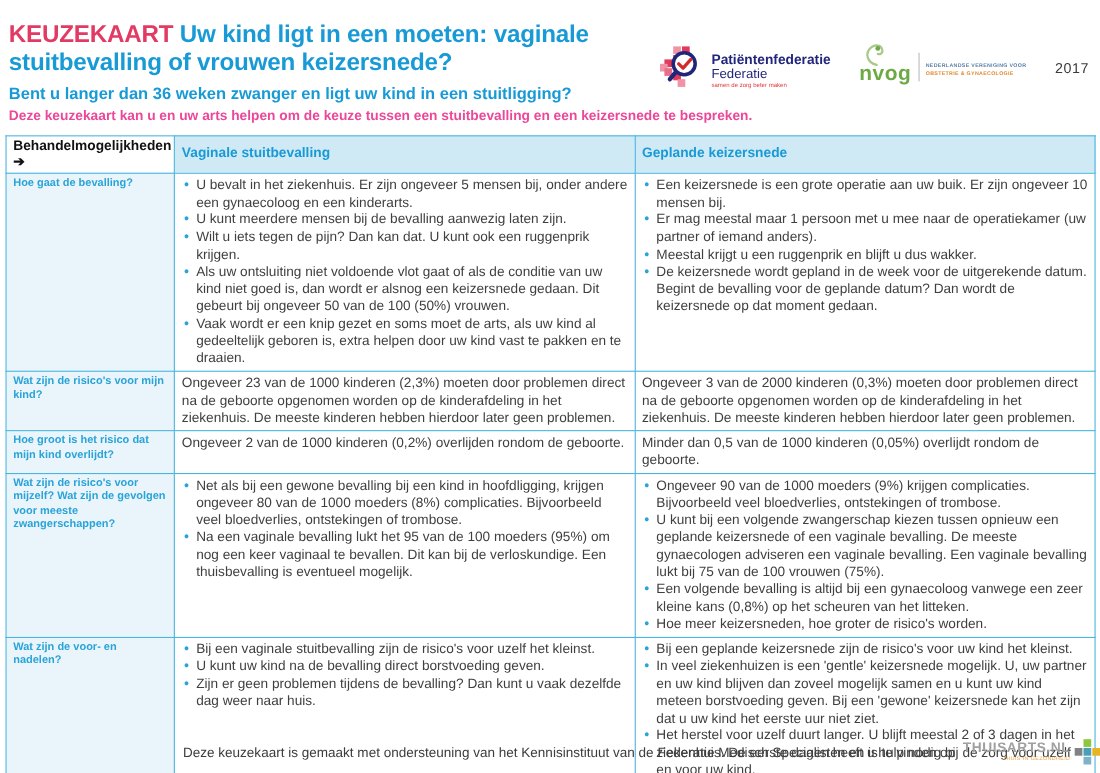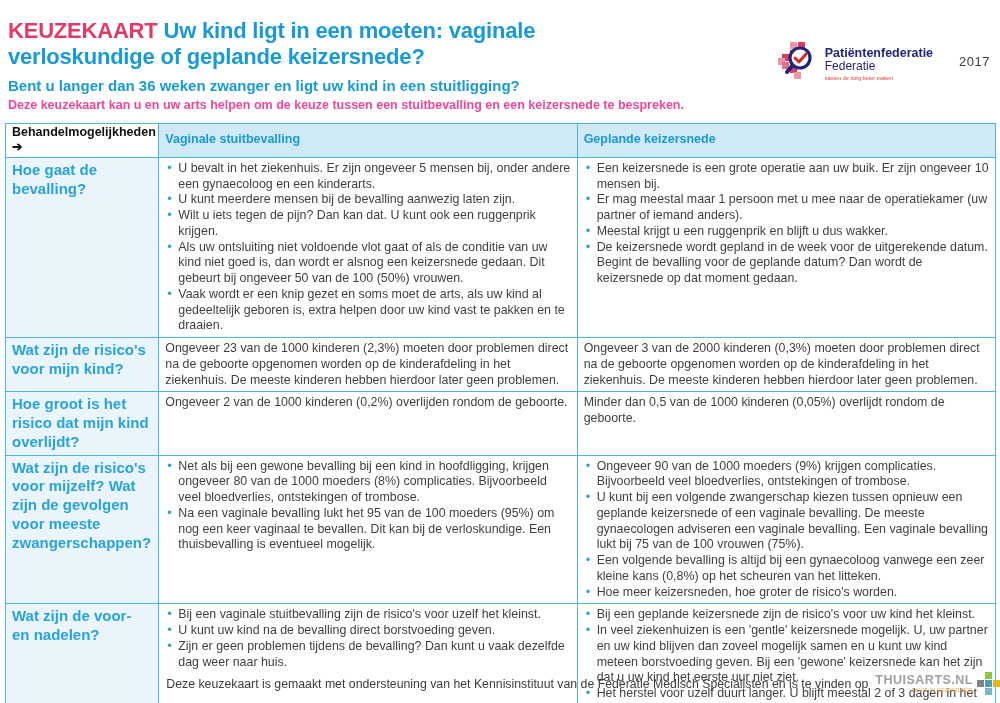--- a/index.html
+++ b/index.html
@@ -33,21 +33,21 @@
   .nvog-text .l2 { font-size:4.8px; font-weight:bold; color:#e08a2e; letter-spacing:0.3px; margin-top:1.5px; }
 
   .year { font-size:13px; color:#3c3c3c; margin-top:12px; letter-spacing:0.5px; }
 
   
   table { border-collapse:collapse; table-layout:fixed; width:991px; margin:11px 0 0 5px; }
   th, td { border:1.6px solid #49b6e0; vertical-align:top; padding:2px 6px 3px 6px; }
   thead th { height:23px; text-align:left; font-size:12.5px; vertical-align:middle; padding-top:1px; }
   .th-q  { width:153px; background:#ffffff; color:#111111; }
   .th-opt{ width:417.5px; background:#cfe9f5; color:#189ad6; }
-  td.qcol { background:#eaf5fb; color:#29a3d8; font-weight:bold; font-size:15px; line-height:1.25; padding-top:3px; }
+  td.qcol { background:#eaf5fb; color:#29a3d8; font-weight:bold; font-size:10px; line-height:1.25; padding-top:3px; }
   td.ccol { background:#ffffff; color:#3f3f3f; font-size:12.4px; line-height:1.27; padding-top:3px; }
   td.ccol ul { margin:0; padding:0 0 0 13px; list-style:none; }
   td.ccol li { position:relative; margin:0; }
   td.ccol li::before { content:"\2022"; color:#29a3d8; position:absolute; left:-11px; top:-1px; font-size:13px; }
 
   
   .footer { position:absolute; left:0; bottom:8px; width:100%; display:flex; justify-content:flex-end; align-items:center; gap:7px; }
   .footer-text { font-size:12.3px; color:#3c3c3c; font-family:"Liberation Sans", sans-serif; }
   .ta-logo { display:flex; align-items:center; gap:4px; }
   .ta-text .name { font-size:12.5px; font-weight:bold; color:#a0a0a0; letter-spacing:0.5px; line-height:1; }
@@ -60,21 +60,21 @@
   .sq-teal  { background:#4a9eb8; }
   .sq-yellow{ background:#e8b421; }
   .sq-blue  { background:#7fb2c9; }
 </style>
 </head>
 <body>
 
 <div class="header">
   <div class="title">
     <span class="kicker">KEUZEKAART</span><span> Uw kind ligt in een moeten: vaginale</span><br>
-    <span>verloskundige of geplande keizersnede?</span>
+    <span>stuitbevalling of vrouwen keizersnede?</span>
   </div>
   <div class="subtitle">Bent u langer dan 36 weken zwanger en ligt uw kind in een stuitligging?</div>
   <div class="intro">Deze keuzekaart kan u en uw arts helpen om de keuze tussen een stuitbevalling en een keizersnede te bespreken.</div>
 
   <div class="logos">
     <div class="pf-logo">
       <span>
         <svg width="42" height="40" viewBox="0 0 42 40">
           <rect x="12" y="0" width="7" height="7" fill="#ef93a6"></rect>
           <rect x="20" y="0" width="7" height="7" fill="#e23a5a"></rect>
@@ -89,20 +89,36 @@
           <line x1="14" y1="24" x2="9" y2="30" stroke="#22267b" stroke-width="4" stroke-linecap="round"></line>
         </svg>
       </span>
       <span class="pf-text">
         <span class="l1" style="display:block">Patiëntenfederatie</span>
         <span class="l2" style="display:block">Federatie</span>
         <span class="tag" style="display:block">samen de zorg beter maken</span>
       </span>
     </div>
 
+    <div class="nvog-logo">
+      <span class="nvog-left">
+        <span class="nvog-swirl">
+          <svg width="26" height="24" viewBox="0 0 26 24">
+            <path d="M14 21 C5 19 3 10 9 5 C13 2 18 3 19 7 C20 10 17 12 15 11" fill="none" stroke="#a7c98a" stroke-width="2" stroke-linecap="round"></path>
+            <circle cx="15" cy="6" r="2.2" fill="#6da945"></circle>
+          </svg>
+        </span>
+        <span class="nvog-name">nvog</span>
+      </span>
+      <span class="nvog-divider"></span>
+      <span class="nvog-text">
+        <span class="l1" style="display:block">NEDERLANDSE VERENIGING VOOR</span>
+        <span class="l2" style="display:block">OBSTETRIE &amp; GYNAECOLOGIE</span>
+      </span>
+    </div>
 
     <div class="year">2017</div>
   </div>
 </div>
 
 <table>
   <thead>
     <tr>
       <th class="th-q">Behandelmogelijkheden ➔</th>
       <th class="th-opt">Vaginale stuitbevalling</th>

